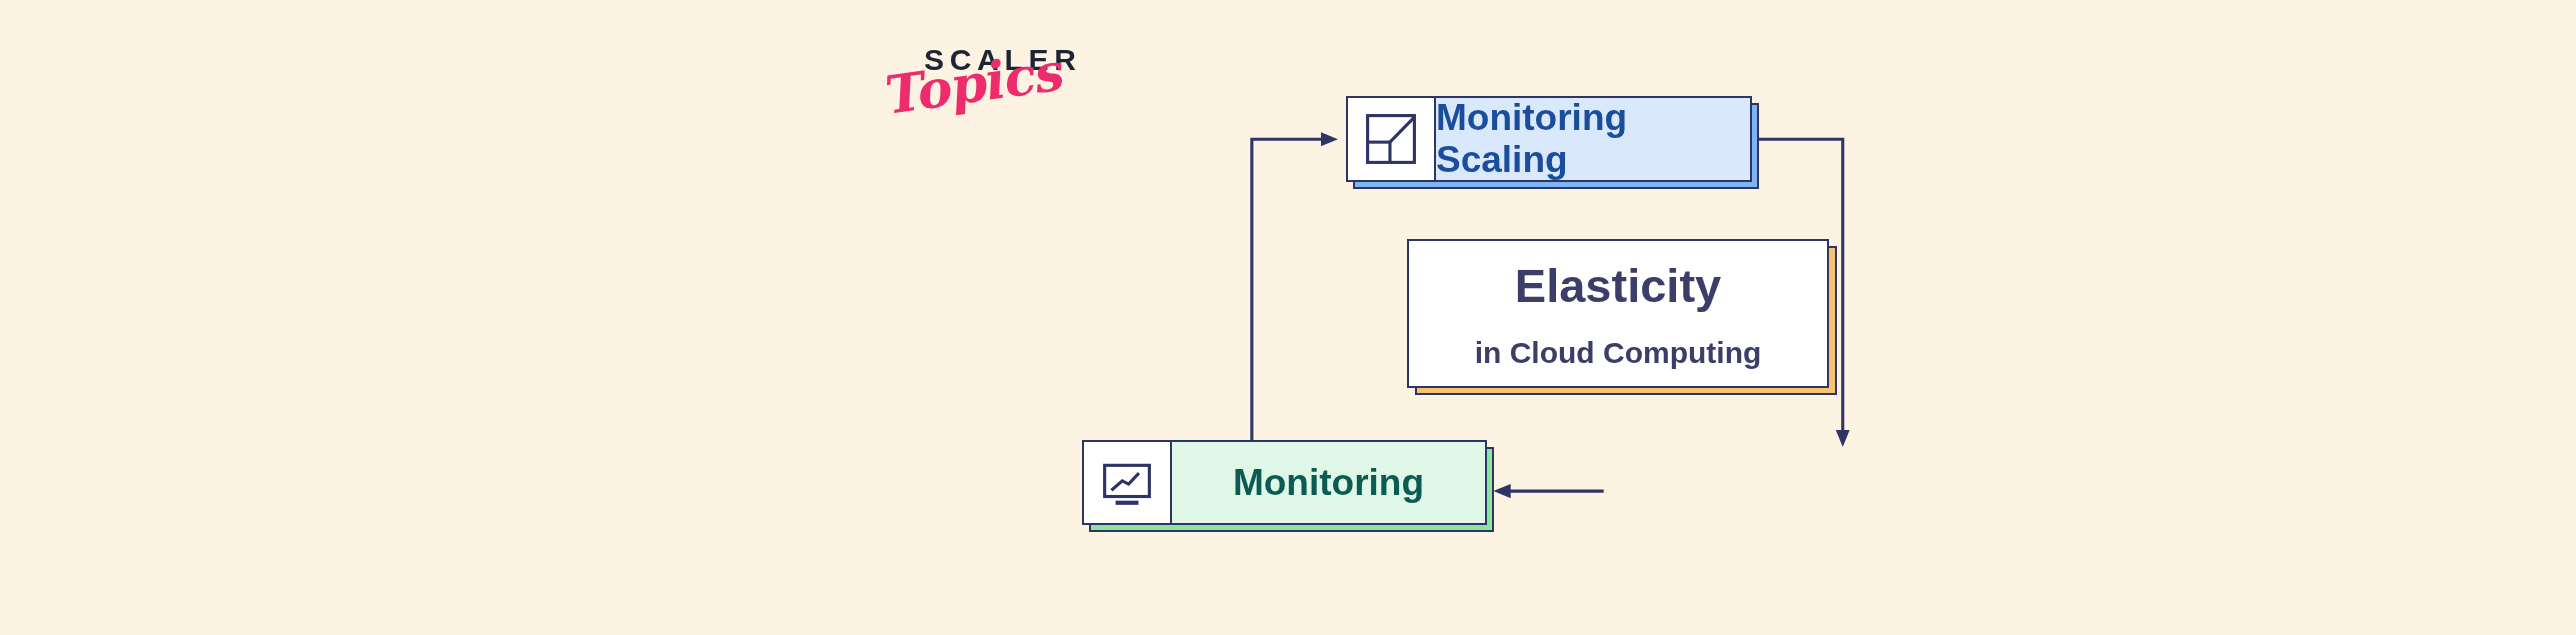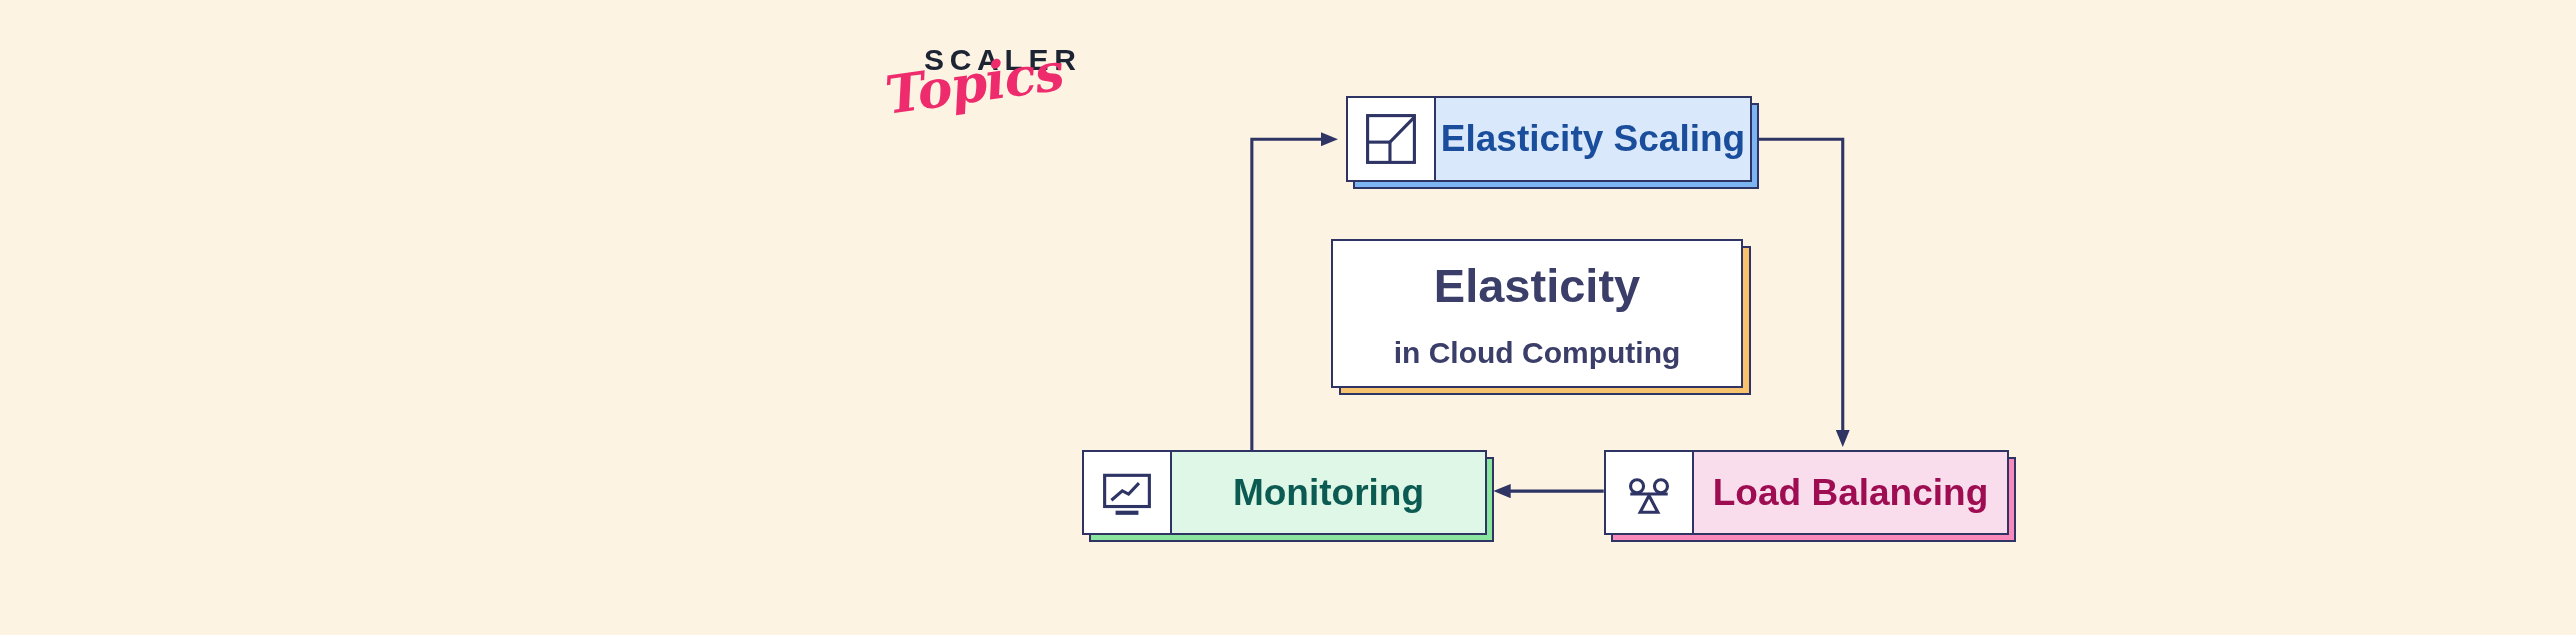--- a/index.html
+++ b/index.html
@@ -52,30 +52,30 @@
   .node .icon{width:52px;height:52px;}
   .node .label{
     flex:1;display:flex;align-items:center;justify-content:center;
     font-size:37px;font-weight:700;
   }
 
   #node-as{left:1346px;top:96px;width:406px;height:86px;}
   #node-as .shadow{background:var(--as-shadow);}
   #node-as .label{background:var(--as-fill);color:var(--as-text);}
 
-  #node-mon{left:1082px;top:450px;width:405px;height:85px;}
+  #node-mon{left:1082px;top:440px;width:405px;height:85px;}
   #node-mon .shadow{background:var(--mon-shadow);}
   #node-mon .label{background:var(--mon-fill);color:var(--mon-text);}
 
   #node-lb{left:1604px;top:450px;width:405px;height:85px;}
   #node-lb .shadow{background:var(--lb-shadow);}
   #node-lb .label{background:var(--lb-fill);color:var(--lb-text);}
 
   
-  .center-card{position:absolute;left:1331px;top:239px;width:412px;height:149px;}
+  .center-card{position:absolute;left:1407px;top:239px;width:412px;height:149px;padding-left:10px;}
   .center-card .shadow{
     position:absolute;left:8.2px;top:7.2px;width:100%;height:100%;
     background:var(--center-shadow);border:2.6px solid var(--navy);box-sizing:border-box;
   }
   .center-card .body{
     position:absolute;left:0;top:0;width:100%;height:100%;
     background:#ffffff;border:2.6px solid var(--navy);box-sizing:border-box;
     display:flex;flex-direction:column;align-items:center;justify-content:center;
     padding-top:3.1px;
   }
@@ -109,21 +109,21 @@
     <div class="shadow"></div>
     <div class="body">
       <div class="iconbox">
         <svg class="icon" viewBox="0 0 100 100">
           <rect x="5" y="5" width="90" height="90" fill="#d9e9fb" class="ic-stroke"></rect>
           <line x1="5" y1="56" x2="48" y2="56" class="ic-stroke"></line>
           <line x1="48" y1="56" x2="95" y2="8" class="ic-stroke"></line>
           <line x1="48" y1="56" x2="48" y2="95" class="ic-stroke"></line>
         </svg>
       </div>
-      <div class="label">Elasticity Scaling</div>
+      <div class="label">Monitoring Scaling</div>
     </div>
   </div>
 
   <div class="center-card">
     <div class="shadow"></div>
     <div class="body">
       <div class="center-title">Elasticity</div>
       <div class="center-subtitle">in Cloud Computing</div>
     </div>
   </div>
@@ -135,29 +135,15 @@
         <svg class="icon" viewBox="0 0 100 100">
           <rect x="7" y="16" width="86" height="60" fill="#dff7e6" class="ic-stroke"></rect>
           <polyline points="20,64 41,46 53,52 73,31" class="ic-stroke"></polyline>
           <line x1="28" y1="88" x2="72" y2="88" class="ic-stroke" style="stroke-width:8;"></line>
         </svg>
       </div>
       <div class="label">Monitoring</div>
     </div>
   </div>
 
-  <div class="node" id="node-lb">
-    <div class="shadow"></div>
-    <div class="body">
-      <div class="iconbox">
-        <svg class="icon" viewBox="0 0 100 100">
-          <line x1="14" y1="52" x2="86" y2="52" class="ic-stroke"></line>
-          <circle cx="27" cy="37" r="12.5" fill="#fadded" class="ic-stroke"></circle>
-          <circle cx="73" cy="37" r="12.5" fill="#fadded" class="ic-stroke"></circle>
-          <path d="M50,55 L67,87 L33,87 Z" fill="#fadded" class="ic-stroke"></path>
-        </svg>
-      </div>
-      <div class="label">Load Balancing</div>
-    </div>
-  </div>
 
 </div>
 
 
 </body></html>

